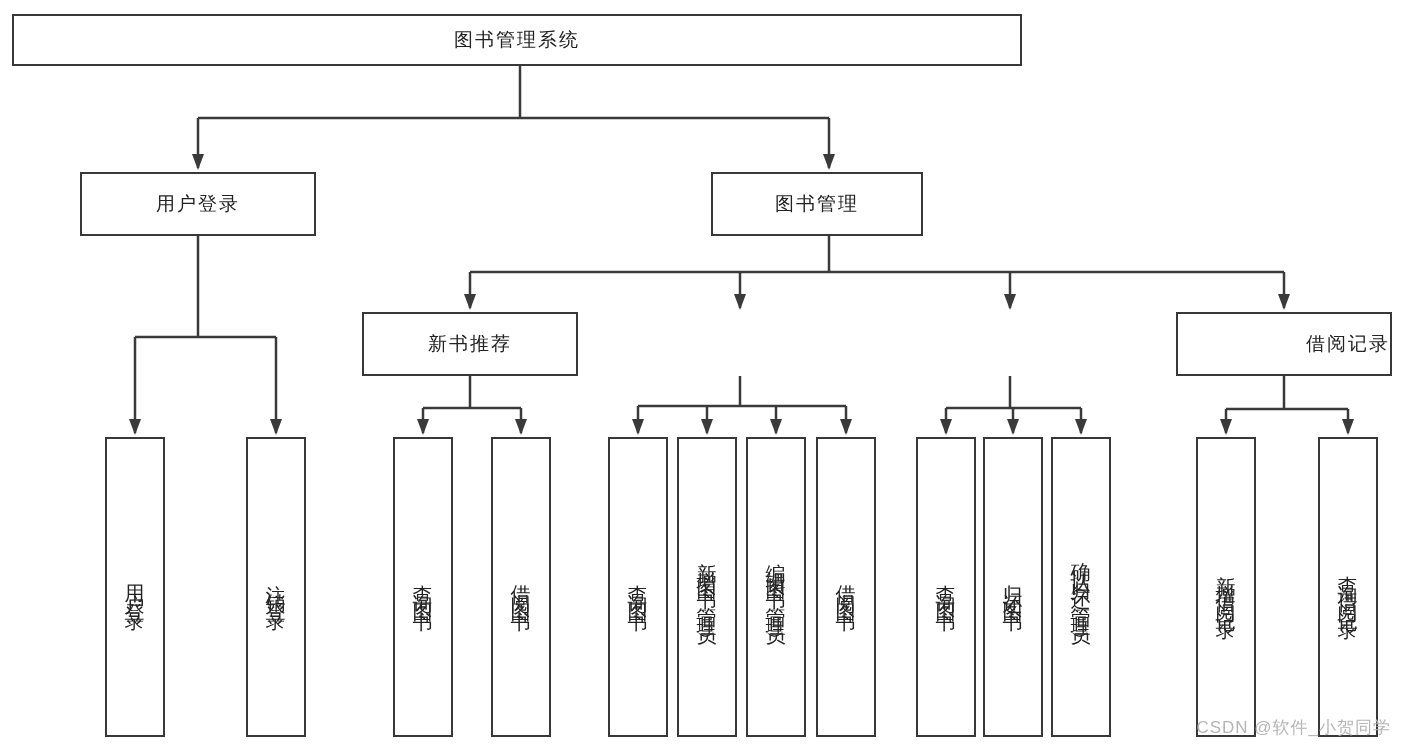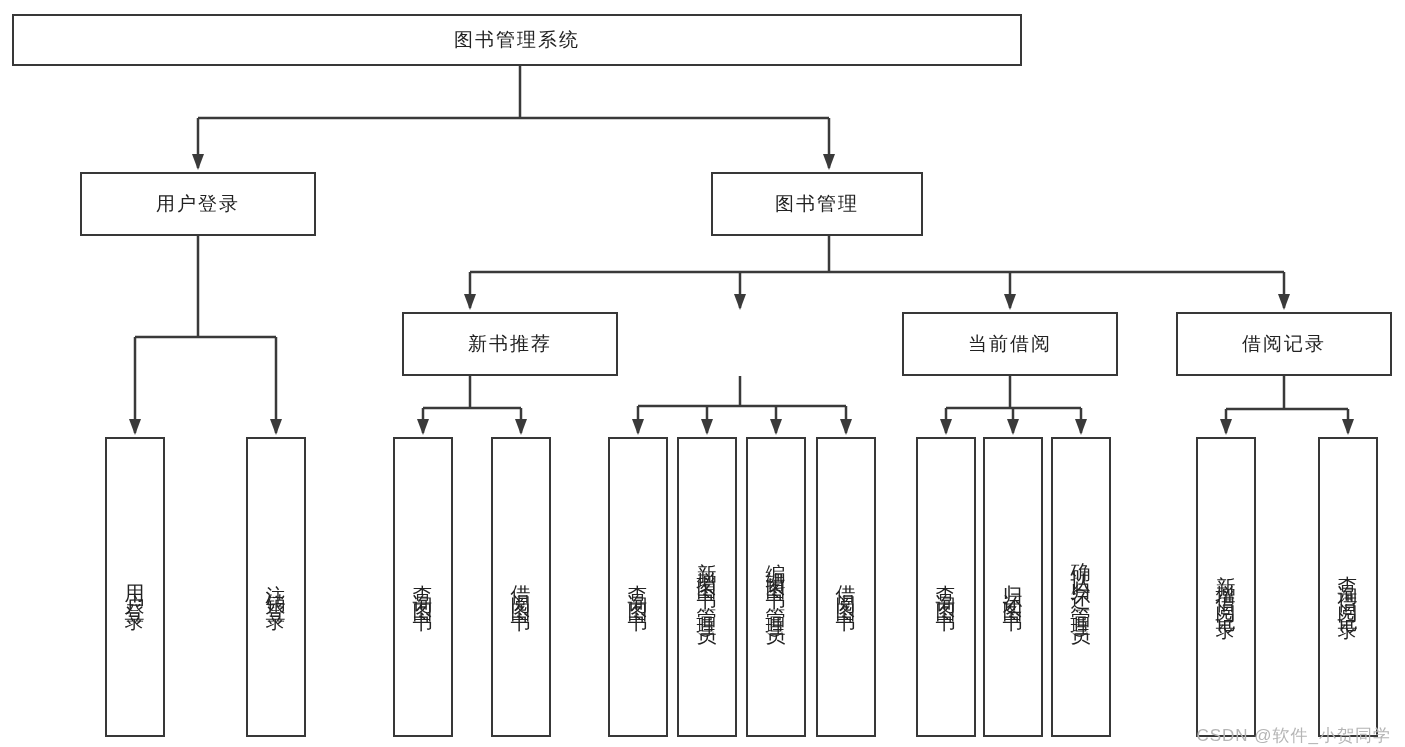--- a/index.html
+++ b/index.html
@@ -42,42 +42,42 @@
     text-orientation: mixed;
     font-size: 20px;
     letter-spacing: 9px;
     color: #222222;
     line-height: 1;
   }
   .root-node  { left: 12px;  top: 14px;  width: 1010px; height: 52px; }
   .n-user     { left: 80px;  top: 172px; width: 236px;  height: 64px; }
   .n-bookmgmt { left: 711px; top: 172px; width: 212px;  height: 64px; }
   .tier3      { top: 312px; width: 216px; height: 64px; }
-  .n-newrec   { left: 362px; margin-left: 40px;  }
+  .n-newrec   { left: 362px;  }
   .n-borrow   { left: 632px;  }
   .n-current  { left: 902px;  }
-  .n-records  { left: 1176px; }
+  .n-records  { left: 1176px; justify-content: flex-end; }
   .leaf { top: 437px; width: 60px; height: 300px; }
   .lf-1  { left: 105px;  }
   .lf-2  { left: 246px;  }
   .lf-3  { left: 393px;  }
   .lf-4  { left: 491px;  }
   .lf-5  { left: 608px;  }
   .lf-6  { left: 677px;  }
   .lf-7  { left: 746px;  }
   .lf-8  { left: 816px;  }
   .lf-9  { left: 916px;  }
   .lf-10 { left: 983px;  }
   .lf-11 { left: 1051px; }
   .lf-12 { left: 1196px; }
   .lf-13 { left: 1318px; }
   .watermark {
     position: absolute;
     right: 14px;
-    bottom: 0;
+    bottom: 8px;
     font-size: 17px;
     color: #b5b5b5;
     letter-spacing: 1px;
     z-index: 10;
     white-space: nowrap;
   }
 </style>
 </head>
 <body>
 
@@ -131,23 +131,20 @@
   <div class="node h-node n-user">
     <span>用户登录</span>
   </div>
   <div class="node h-node n-bookmgmt">
     <span>图书管理</span>
   </div>
 
   <div class="node h-node tier3 n-newrec">
     <span>新书推荐</span>
   </div>
-  <div class="node h-node tier3 n-current">
-    <span>当前借阅</span>
-  </div>
   <div class="node h-node tier3 n-records">
     <span>借阅记录</span>
   </div>
 
   <div class="node v-node leaf lf-1">
     <span>用户登录</span>
   </div>
   <div class="node v-node leaf lf-2">
     <span>注销登录</span>
   </div>

